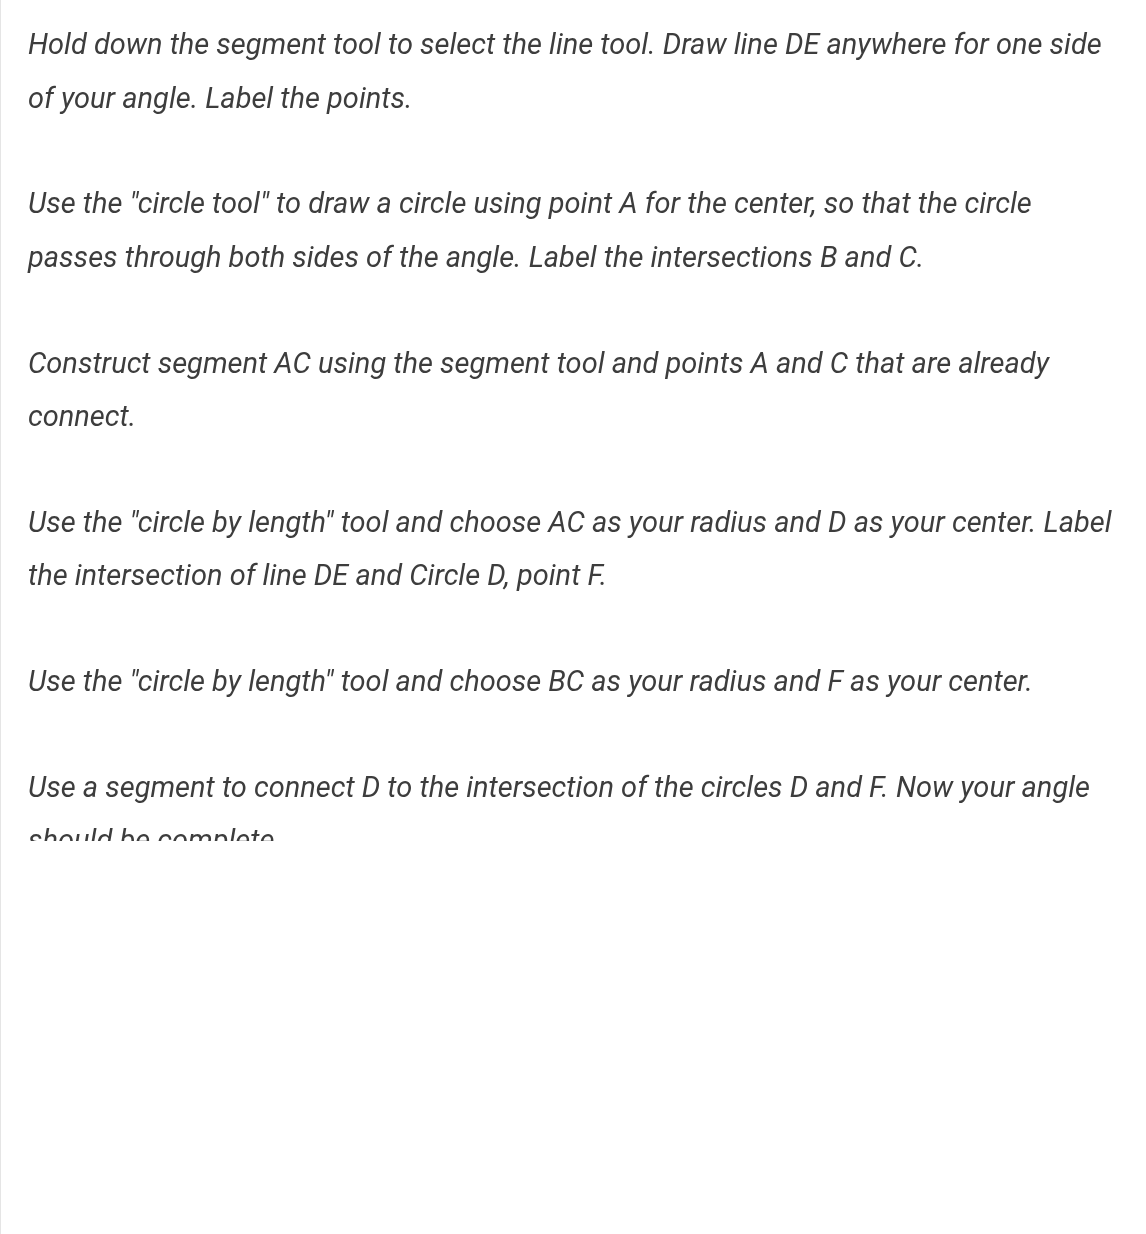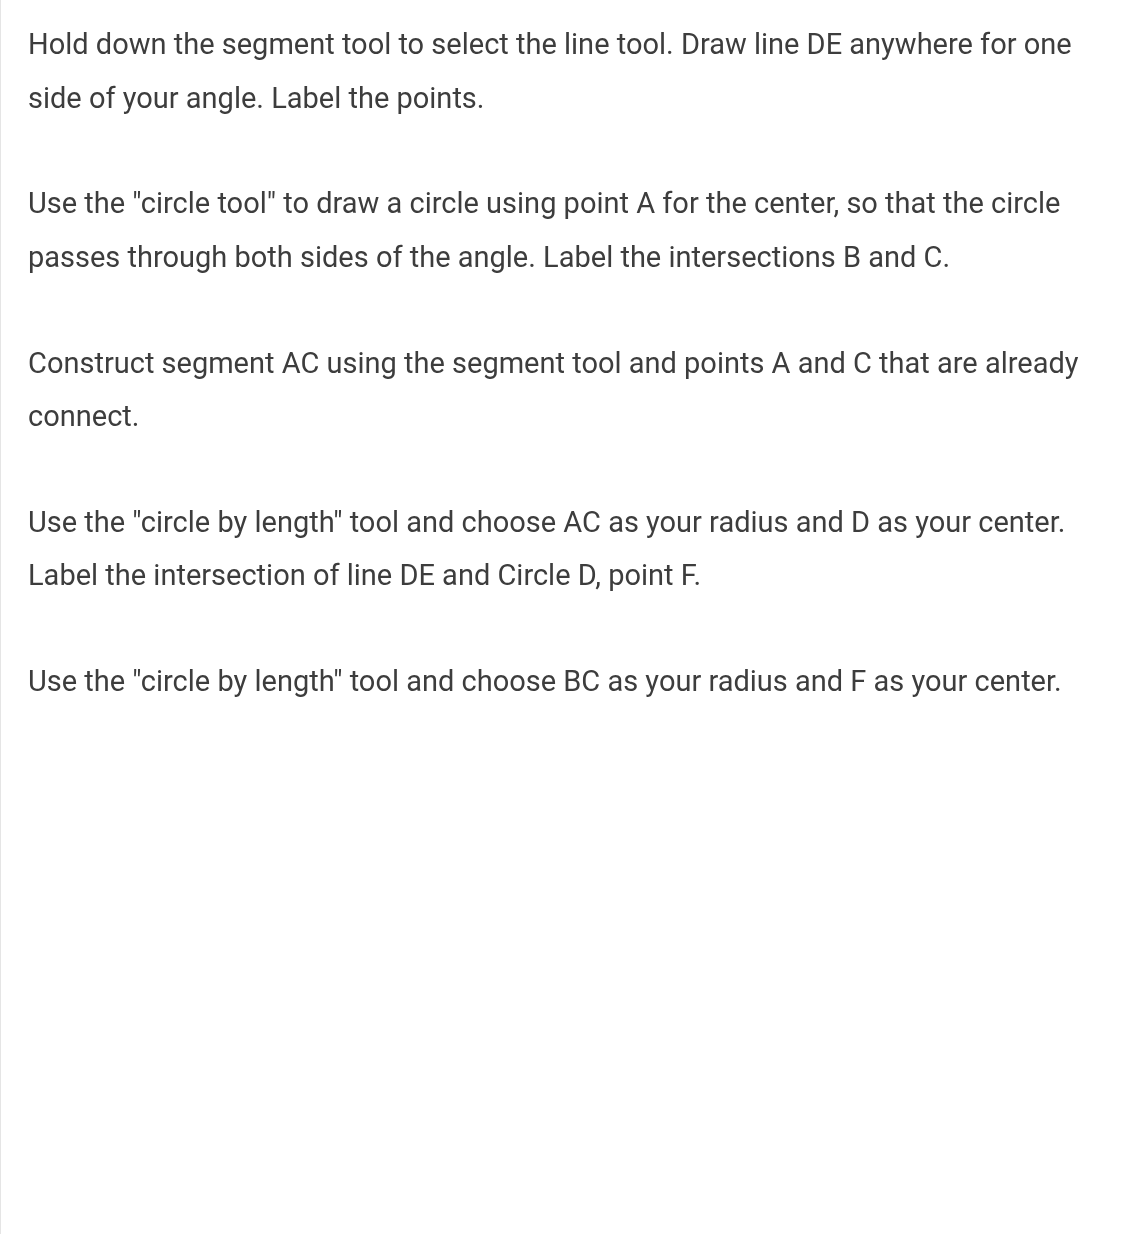--- a/index.html
+++ b/index.html
@@ -1,18 +1,19 @@
 <!DOCTYPE html>
 <html><head>
   <meta charset="utf-8">
   <style>
     * {
       margin: 0;
       padding: 0;
       box-sizing: border-box;
+      font-style: italic;
     }
     body {
       font-family: -apple-system, BlinkMacSystemFont, "Segoe UI", Roboto, Helvetica, Arial, sans-serif;
       background: #ffffff;
       color: #3d3d3d;
       font-size: 29px;
       line-height: 1.85;
       padding: 18px 28px;
       width: 1146px;
     }
@@ -39,13 +40,14 @@
 <body>
 
 <div class="left-border"></div>
 
 <div class="content">
   <p class="paragraph">Hold down the segment tool to select the line tool. Draw line DE anywhere for one side of your angle. Label the points.</p>
   <p class="paragraph">Use the "circle tool" to draw a circle using point A for the center, so that the circle passes through both sides of the angle. Label the intersections B and C.</p>
   <p class="paragraph">Construct segment AC using the segment tool and points A and C that are already connect.</p>
   <p class="paragraph">Use the "circle by length" tool and choose AC as your radius and D as your center. Label the intersection of line DE and Circle D, point F.</p>
   <p class="paragraph">Use the "circle by length" tool and choose BC as your radius and F as your center.</p>
+  <p class="paragraph cutoff">Use a segment to connect D to the intersection of the circles D and F. Now your angle should be complete.</p>
 </div>
 
 </body></html>

